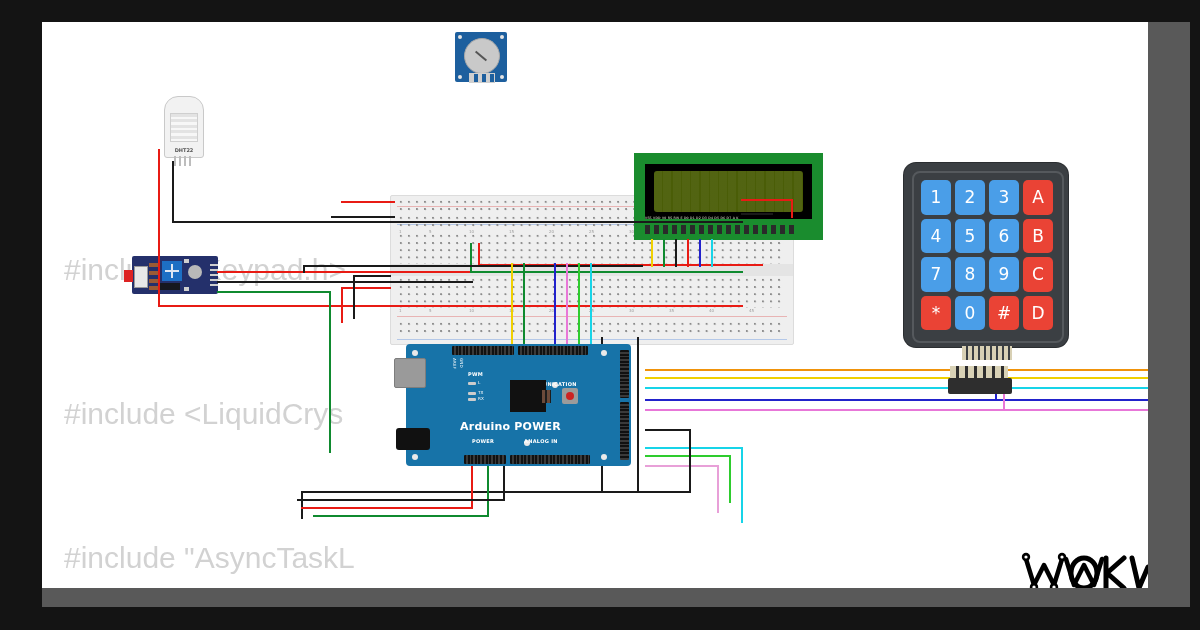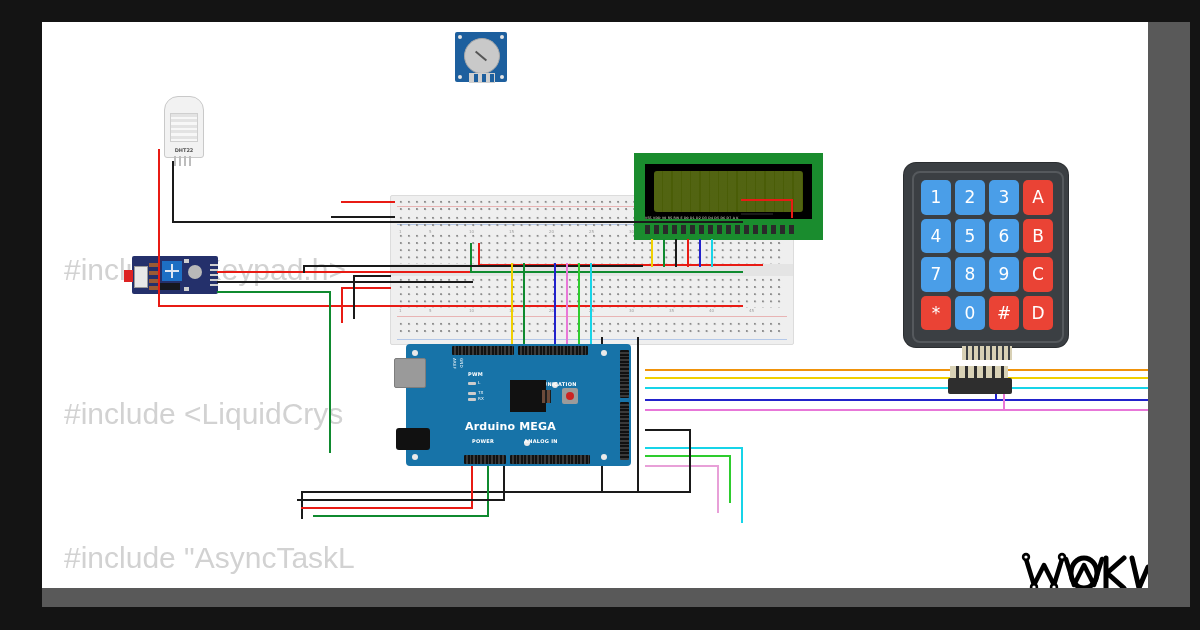--- a/index.html
+++ b/index.html
@@ -308,21 +308,21 @@
       <div class="mega-led" style="left:62px;top:48px;"></div>
       <div class="mega-led" style="left:62px;top:54px;"></div>
       <div class="mega-small" style="left:72px;top:36px;">L</div>
       <div class="mega-small" style="left:72px;top:46px;">TX</div>
       <div class="mega-small" style="left:72px;top:52px;">RX</div>
 
       <div class="chip"></div>
       <div class="icsp"></div>
       <div class="reset"></div>
 
-      <div class="mega-title">Arduino MEGA</div>
+      <div class="mega-title">Arduino POWER</div>
     </div>
 
     <div class="kcon-pins"></div>
     <div class="kcon"></div>
 
     <div class="keypad">
       <div class="keypad-inner"></div>
       <div class="keys">
         <div class="key num">1</div>
         <div class="key num">2</div>

